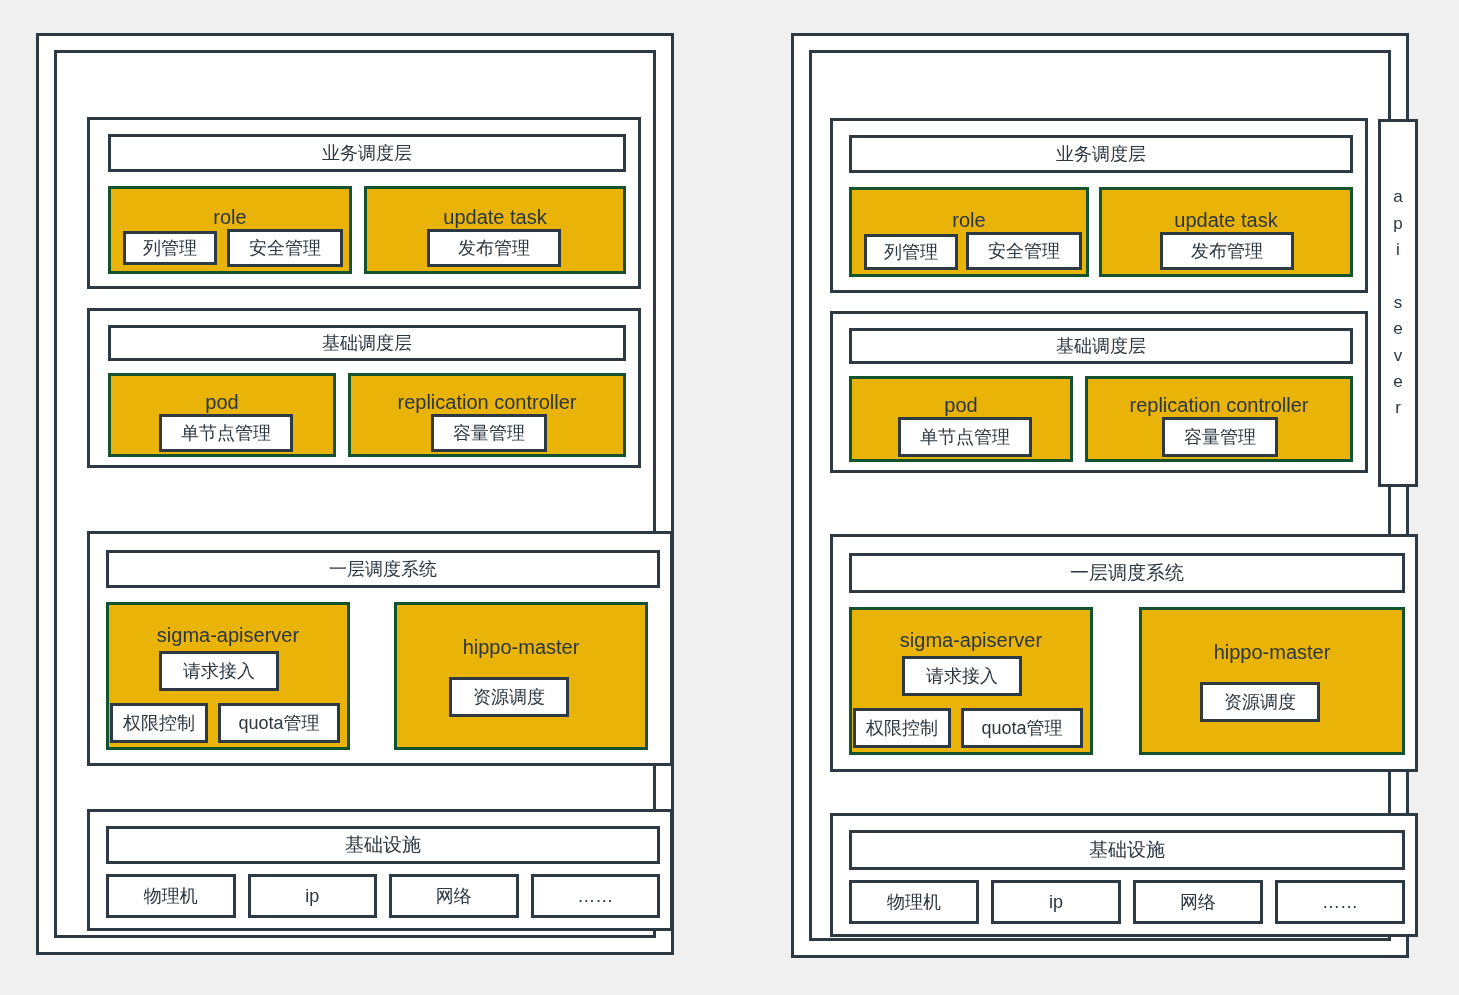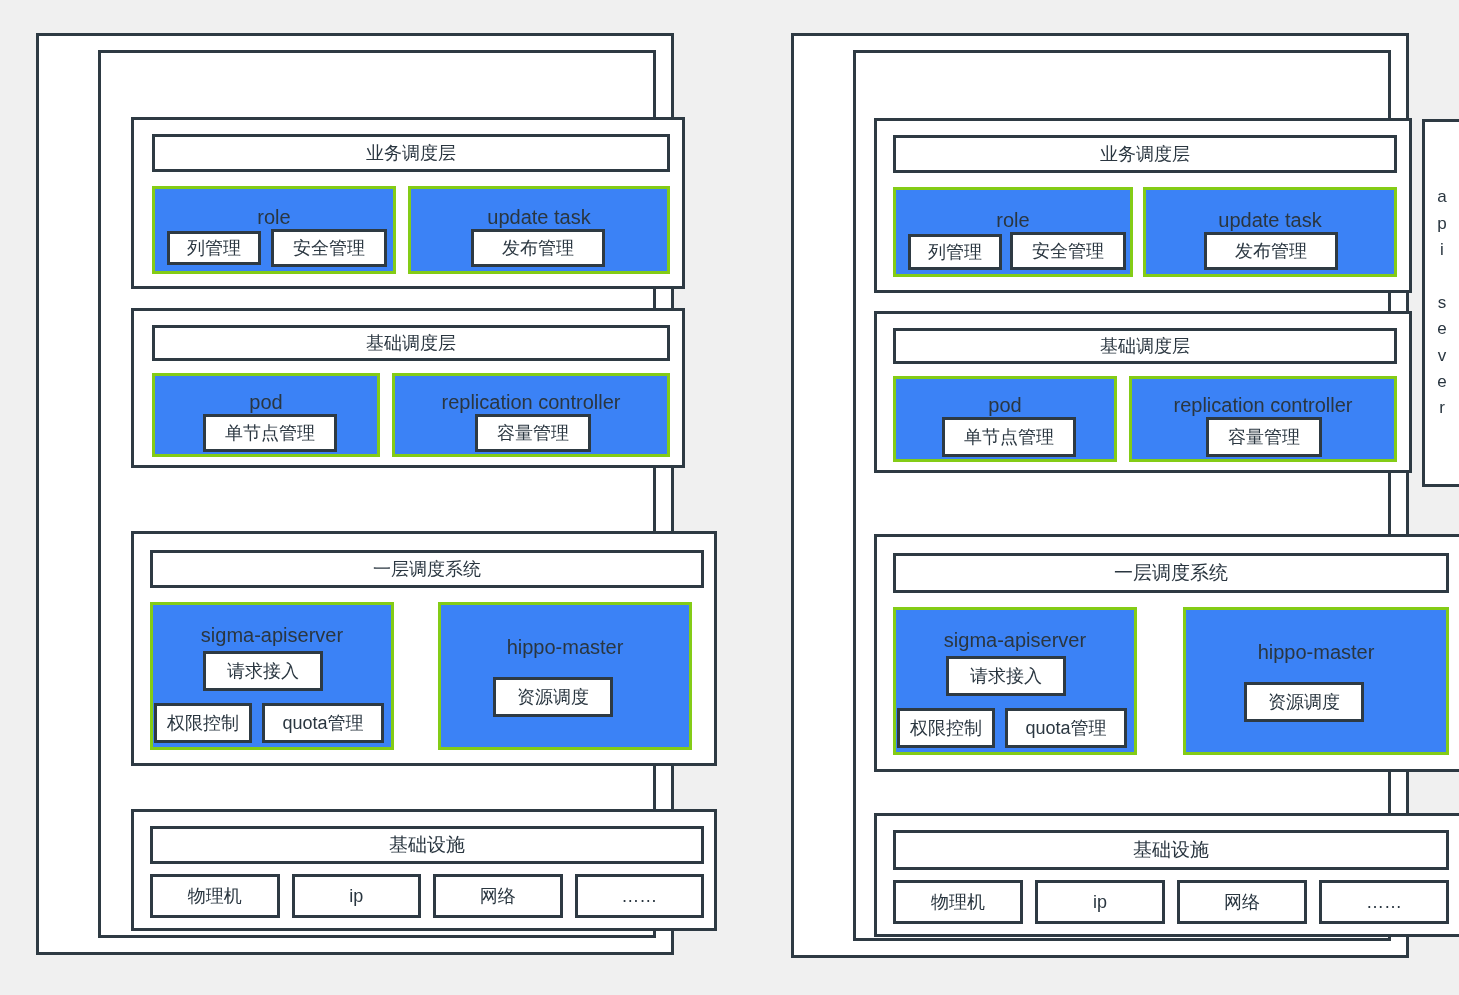--- a/index.html
+++ b/index.html
@@ -26,42 +26,41 @@
     position: absolute;
     background: #ffffff;
     border: 3px solid #2e3a43;
     box-sizing: border-box;
   }
   .panel-inner {
     position: absolute;
     background: #ffffff;
     border: 3px solid #2e3a43;
     box-sizing: border-box;
-    margin-left: 44px;
   }
   .group {
     position: absolute;
     background: #ffffff;
     border: 3px solid #2e3a43;
     box-sizing: border-box;
   }
   .bar {
     position: absolute;
     background: #ffffff;
     border: 3px solid #2e3a43;
     box-sizing: border-box;
     display: flex;
     align-items: center;
     justify-content: center;
     font-size: 18px;
   }
   .card {
     position: absolute;
-    background: #3b82f6;
-    border: 3px solid #84cc16;
+    background: #eab308;
+    border: 3px solid #14532d;
     box-sizing: border-box;
   }
   .card-title {
     position: absolute;
     left: 0;
     right: 0;
     text-align: center;
     font-size: 20px;
     line-height: 1;
   }

